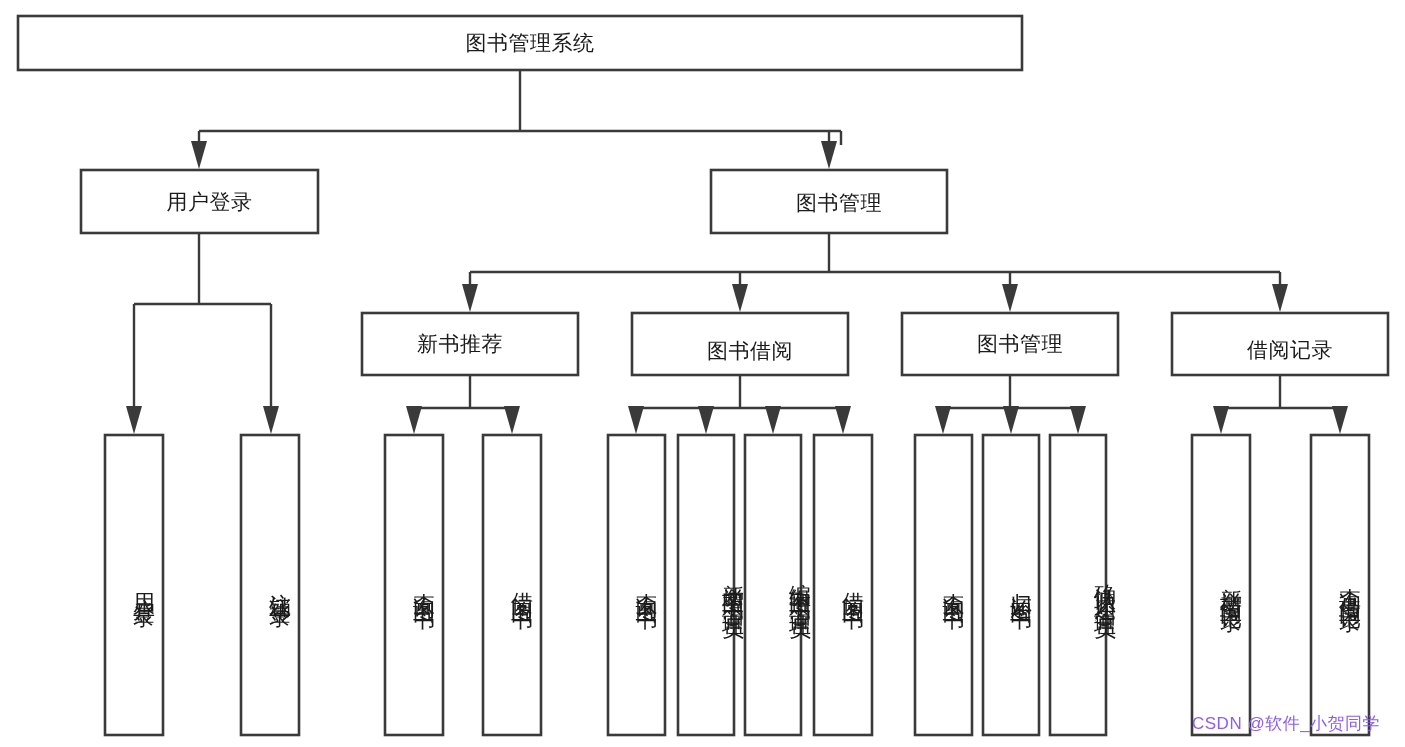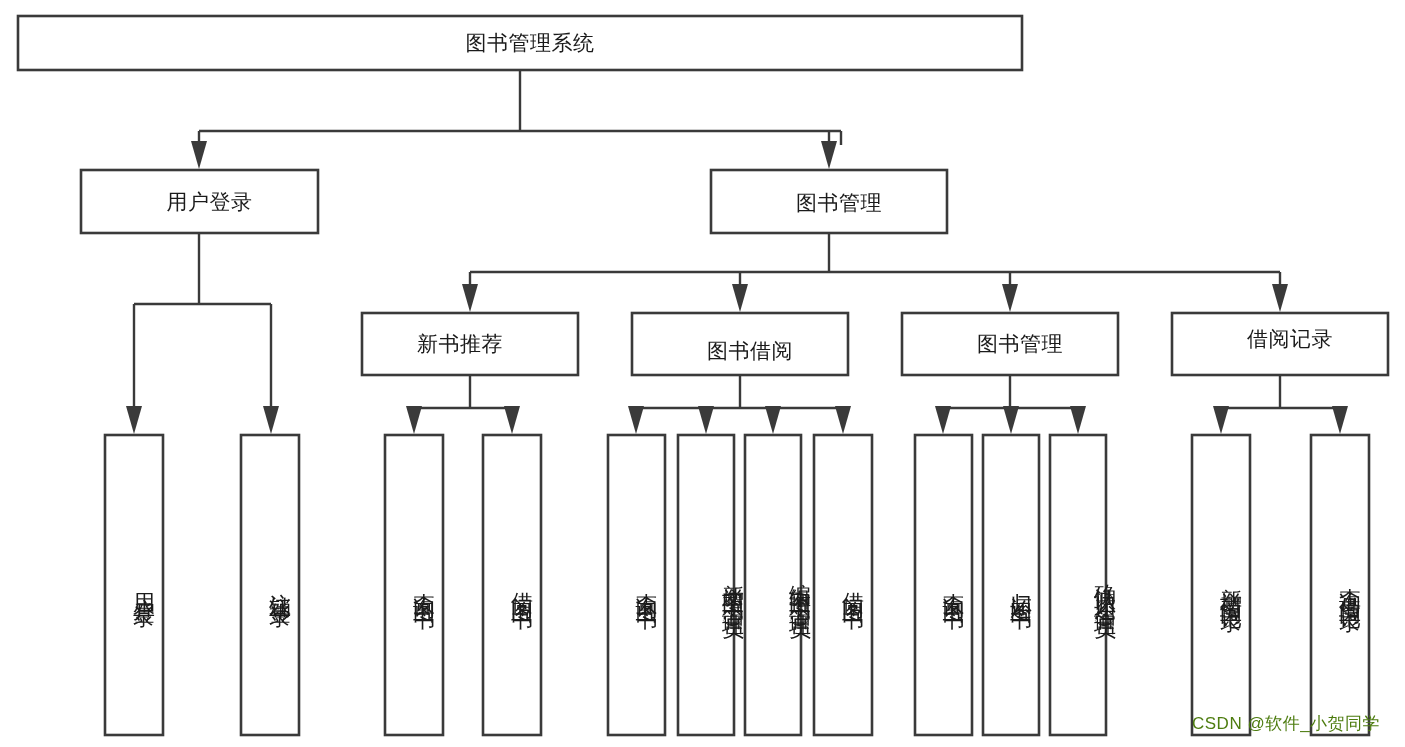--- a/index.html
+++ b/index.html
@@ -69,21 +69,21 @@
   }
   .node-label.vertical.align-top {
     align-items: flex-start;
     padding-top: 6px;
   }
   .watermark {
     position: absolute;
     left: 1192px;
     top: 712px;
     font-size: 17px;
-    color: #4d7c0f;
+    color: #8b5cf6;
     font-family: "Liberation Sans", "DejaVu Sans", sans-serif;
     white-space: nowrap;
     letter-spacing: 0.5px;
   }
 </style>
 </head>
 <body>
 
 <div id="diagram-root">
 
@@ -189,21 +189,21 @@
   </svg>
 
   <div class="node-label horizontal" style="left:18px; top:16px; width:1004px; height:54px;">图书管理系统</div>
 
   <div class="node-label horizontal" style="left:81px; top:170px; width:237px; height:63px;">用户登录</div>
   <div class="node-label horizontal" style="left:711px; top:170px; width:236px; height:65px;">图书管理</div>
 
   <div class="node-label horizontal" style="left:362px; top:313px; width:176px; height:62px;">新书推荐</div>
   <div class="node-label horizontal" style="left:632px; top:313px; width:216px; height:76px;">图书借阅</div>
   <div class="node-label horizontal" style="left:902px; top:313px; width:216px; height:62px;">图书管理</div>
-  <div class="node-label horizontal" style="left:1172px; top:308px; width:216px; height:62px;">借阅记录</div>
+  <div class="node-label horizontal" style="left:1172px; top:319px; width:216px; height:62px;">借阅记录</div>
 
   <div class="node-label vertical" style="left:105px; top:435px; width:58px; height:300px;">用户登录</div>
   <div class="node-label vertical" style="left:241px; top:435px; width:58px; height:300px;">注销登录</div>
   <div class="node-label vertical" style="left:385px; top:435px; width:58px; height:300px;">查询图书</div>
   <div class="node-label vertical" style="left:483px; top:435px; width:58px; height:300px;">借阅图书</div>
   <div class="node-label vertical" style="left:608px; top:435px; width:57px; height:300px;">查询图书</div>
   <div class="node-label vertical align-top" style="left:678px; top:435px; width:56px; height:300px;">新增图书（管理员）</div>
   <div class="node-label vertical align-top" style="left:745px; top:435px; width:56px; height:300px;">编辑图书（管理员）</div>
   <div class="node-label vertical" style="left:814px; top:435px; width:58px; height:300px;">借阅图书</div>
   <div class="node-label vertical" style="left:915px; top:435px; width:57px; height:300px;">查询图书</div>

